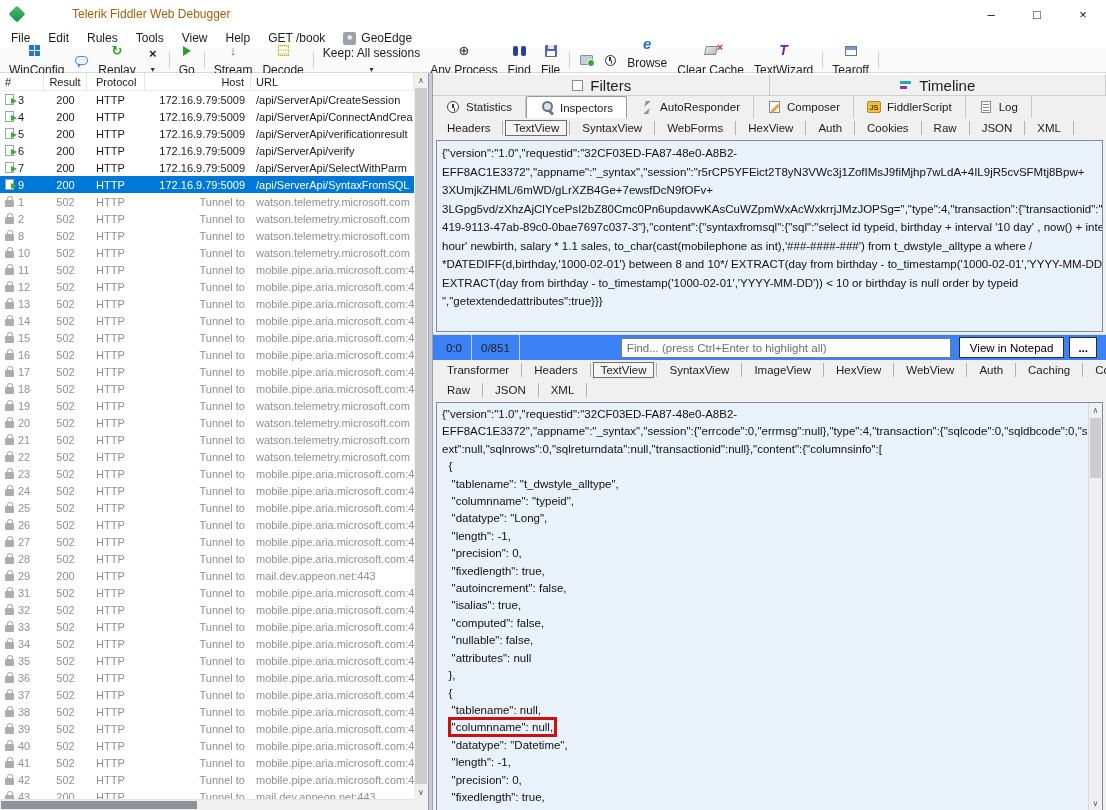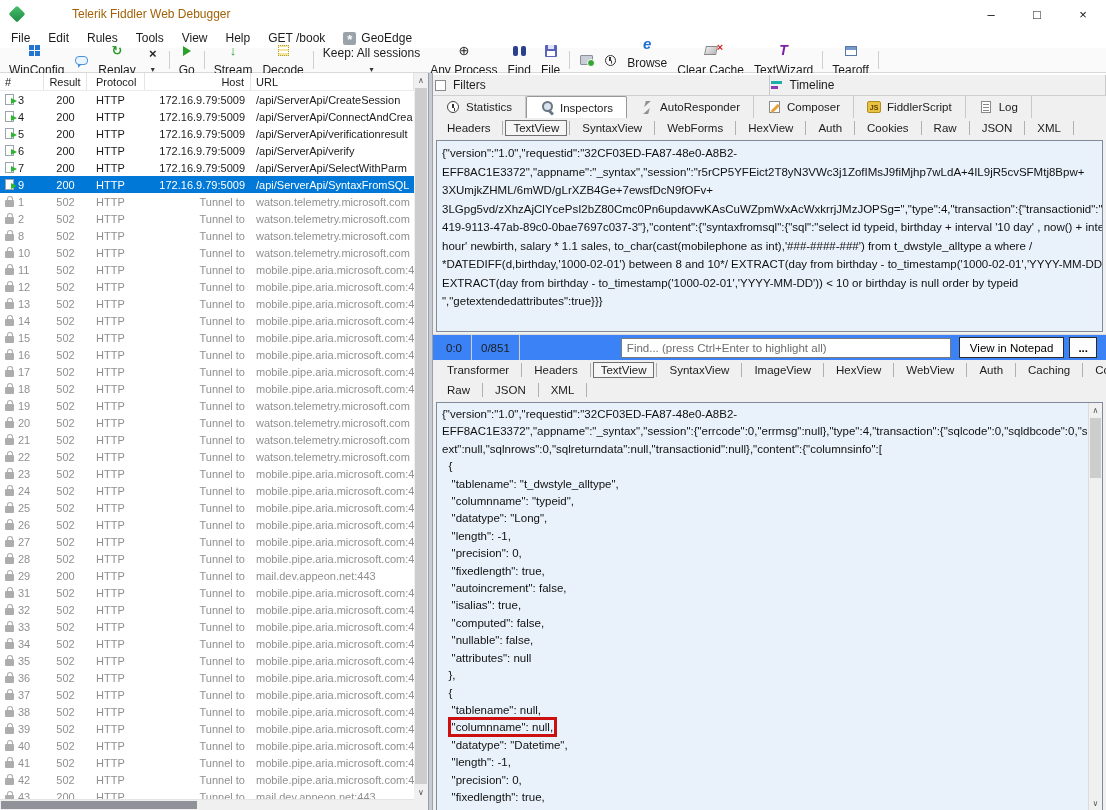--- a/index.html
+++ b/index.html
@@ -80,21 +80,21 @@
   .left-vscroll .sthumb { top:15px; bottom:15px; }
   .lhscroll { grid-column:1; grid-row:3; background:#f0f0f0; position:relative; border-top:1px solid #e4e4e4; }
   .hthumb { position:absolute; top:1px; bottom:1px; left:1px; width:196px; background:#8f9399; }
   .lcorner { grid-column:2; grid-row:3; background:#f0f0f0; }
 
   .splitter { width:5px; flex:0 0 auto; background:#c7cbd4; border-left:1px solid #9aa0ab; border-right:1px solid #9aa0ab; }
 
   
   .right { flex:1; min-width:0; display:flex; flex-direction:column; background:#f0f0f0; border-top:2px solid #fff; }
   .tabs-top { height:21px; flex:0 0 auto; display:flex; background:#f0f0f0; border-bottom:1px solid #cfcfcf; }
-  .ttab { flex:1; display:flex; align-items:center; gap:6px; font-size:12px; border-right:1px solid #c9c9c9; }
+  .ttab { flex:1; display:flex; align-items:center; justify-content:center; gap:6px; font-size:15px; border-right:1px solid #c9c9c9; }
   .tabs-main { height:22px; flex:0 0 auto; display:flex; background:#f0f0f0; align-items:stretch; }
   .mtab { display:flex; align-items:center; justify-content:center; gap:6px; font-size:11.5px; padding:0 13px; border-right:1px solid #c9c9c9; white-space:nowrap; }
   .mtab.active { background:#fff; border:1px solid #989898; border-bottom:none; border-radius:2px 2px 0 0; }
   .subtabs { height:20px; flex:0 0 auto; display:flex; align-items:center; background:#f0f0f0; font-size:11.5px; padding-left:4px; }
   .stab { padding:2px 10px; white-space:nowrap; }
   .stab.active { border:1px solid #6f6f6f; background:#f6f6f6; padding:1px 7px; }
   .ssep { width:1px; height:14px; background:#b0b0b0; margin:0 2px; flex:0 0 auto; }
 
   .i-check { width:11px; height:11px; background:#fff; border:1px solid #8a8a8a; }
   .i-tl { width:12px; height:10px; position:relative; }

